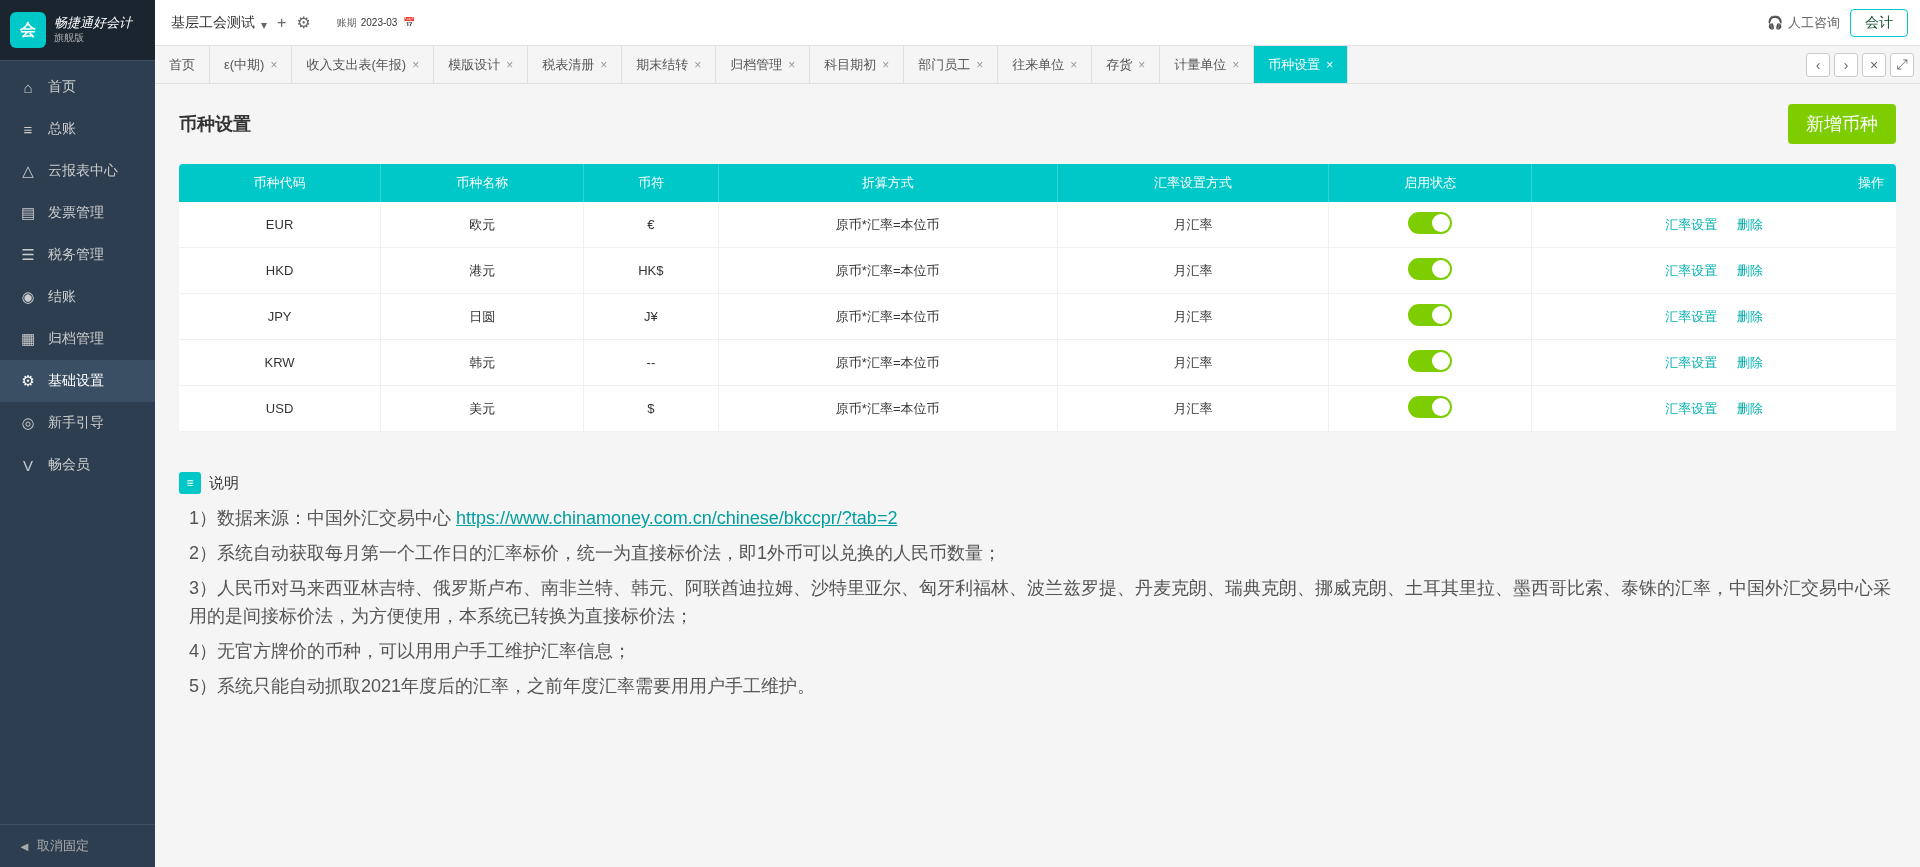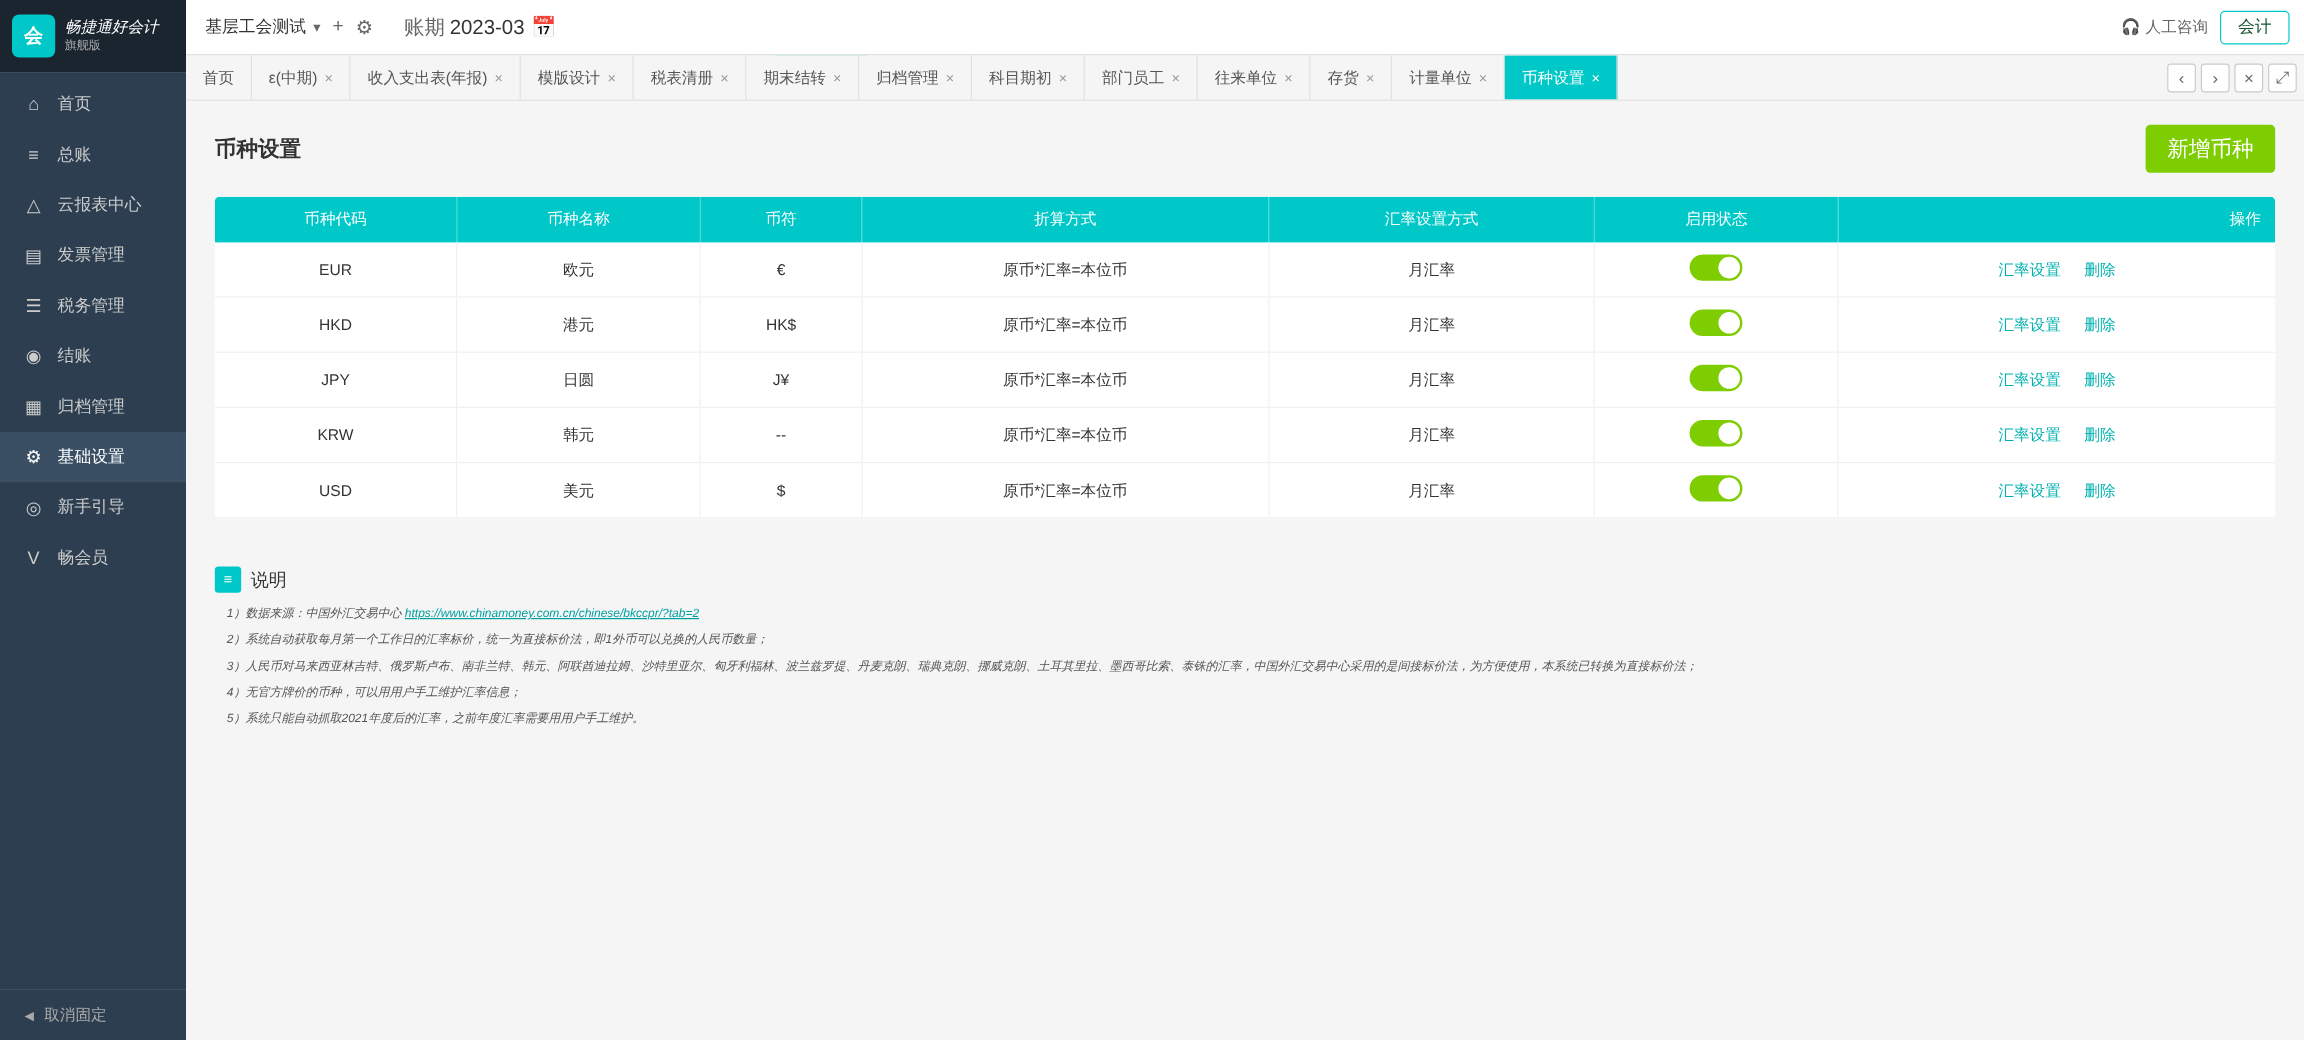--- a/index.html
+++ b/index.html
@@ -28,26 +28,26 @@
     .sidebar-bottom {
       padding: 12px 18px; color: #aaa; font-size: 13px; cursor: pointer; display: flex; align-items: center; border-top: 1px solid #3a4f63;
     }
     .sidebar-bottom-icon { margin-right: 6px; font-size: 13px; }
 
     
     .topbar {
       position: fixed; left: 155px; top: 0; right: 0; height: 46px; background: #fff; border-bottom: 1px solid #e0e0e0; z-index: 99;
       display: flex; align-items: center; padding: 0 12px 0 16px;
     }
-    .topbar-company { font-size: 14px; color: #333; display: flex; align-items: center; }
+    .topbar-company { font-size: 14px; color: #333; display: flex; align-items: flex-end; }
     .topbar-company-name { margin-right: 6px; }
     .topbar-dropdown-icon { color: #666; font-size: 12px; margin-right: 10px; cursor: pointer; }
     .topbar-add-icon { color: #666; font-size: 16px; margin-right: 10px; cursor: pointer; }
     .topbar-gear-icon { color: #666; font-size: 16px; margin-right: 10px; cursor: pointer; }
-    .topbar-period { font-size: 17px; color: #333; display: flex; align-items: center; }
+    .topbar-period { font-size: 10px; color: #333; display: flex; align-items: center; }
     .topbar-period-label { margin-right: 4px; color: #666; }
     .topbar-period-value { color: #333; font-weight: 500; }
     .topbar-period-cal { margin-left: 6px; color: #00b0b0; cursor: pointer; }
     .topbar-right { margin-left: auto; display: flex; align-items: center; gap: 10px; }
     .topbar-service { display: flex; align-items: center; color: #666; font-size: 13px; cursor: pointer; }
     .topbar-service-icon { margin-right: 4px; }
     .topbar-account-btn {
       background: #fff; border: 1.5px solid #00c8c8; color: #14532d; padding: 4px 14px; border-radius: 4px; font-size: 14px; cursor: pointer; font-weight: 500;
     }
 
@@ -102,21 +102,21 @@
 
     
     .note-section { margin-top: 40px; }
     .note-title {
       display: flex; align-items: center; font-size: 15px; color: #333; font-weight: 500; margin-bottom: 10px;
     }
     .note-title-icon {
       width: 22px; height: 22px; background: #00c8c8; border-radius: 3px; display: flex; align-items: center; justify-content: center; color: #fff; font-size: 12px; margin-right: 8px;
     }
     .note-list { list-style: none; padding-left: 10px; }
-    .note-list li { color: #555; font-size: 10px; margin-bottom: 6px; line-height: 1.6; font-style: italic; }
+    .note-list li { color: #555; font-size: 18px; margin-bottom: 6px; line-height: 1.6; }
     .note-link { color: #00a0a0; text-decoration: underline; cursor: pointer; }
   </style>
 </head>
 <body>
 
 <div class="sidebar">
   <div class="sidebar-logo">
     <div class="sidebar-logo-icon">
       <span>会</span>
     </div>

